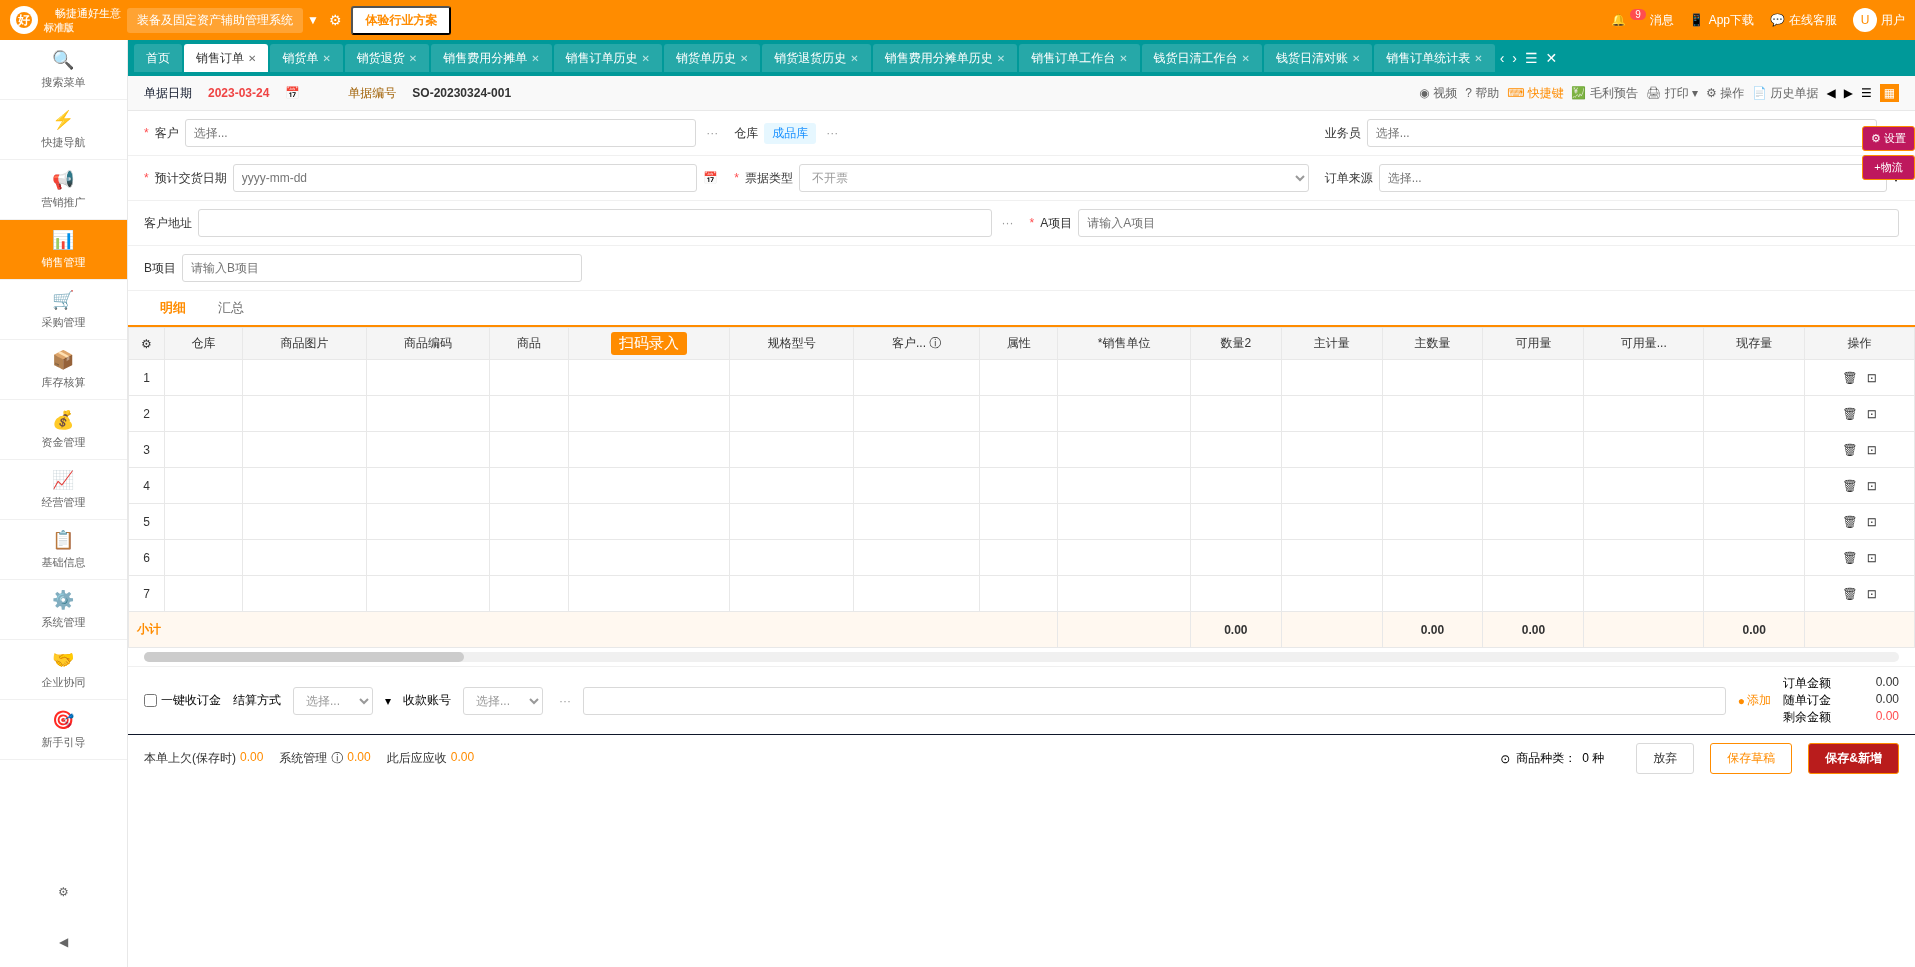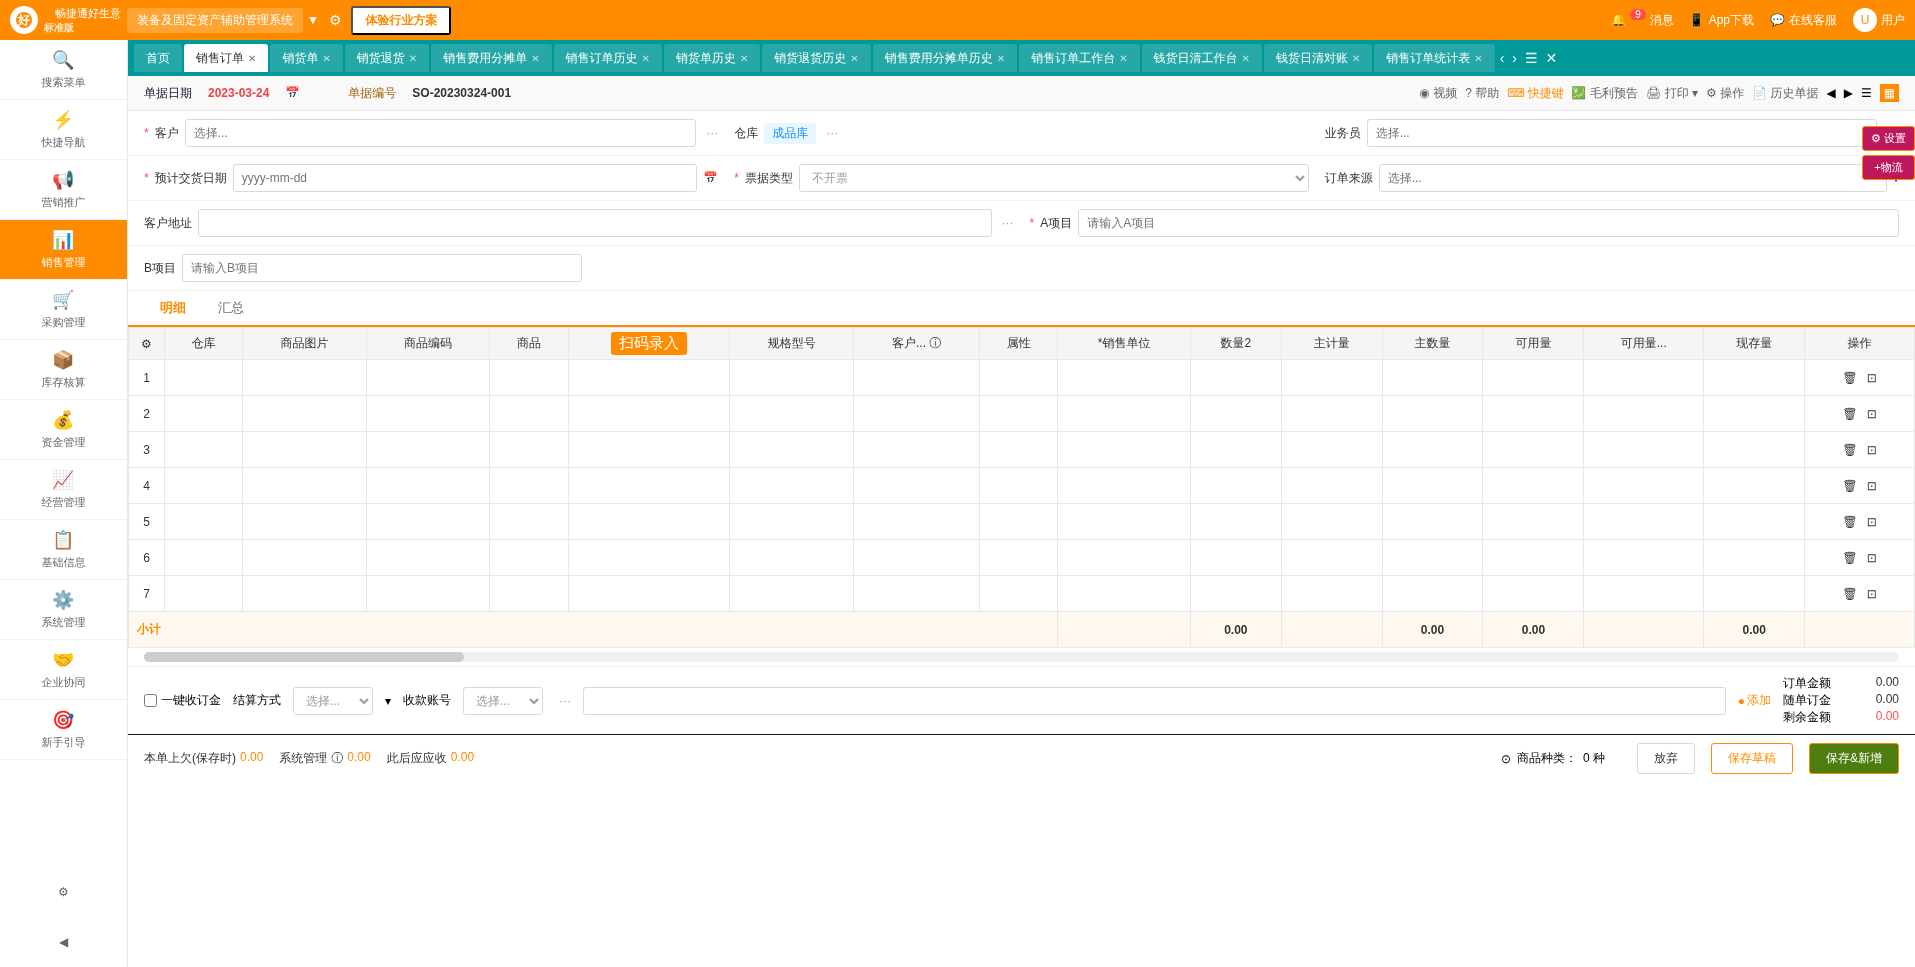--- a/index.html
+++ b/index.html
@@ -597,19 +597,19 @@
               <span class="bottom-info-value">0.00</span>
             </div>
           </div>
           <div style="display:flex;align-items:center;gap:6px;margin-left:auto;">
             <span style="cursor:pointer;">⊙</span>
             <span>商品种类：</span>
             <span>0 种</span>
           </div>
           <button class="btn btn-default" style="margin-left:16px;">放弃</button>
           <button class="btn btn-save-draft">保存草稿</button>
-          <button class="btn btn-primary" style="background:#4d7c0f;border-color:#ff8c00;color:#fff;font-weight:normal;">保存&amp;新增</button>
+          <button class="btn btn-primary" style="background:#b91c1c;border-color:#ff8c00;color:#fff;font-weight:bold;">保存&amp;新增</button>
         </div>
 
       </div>
     </div>
   </div>
 </div>
 
 </body></html>

